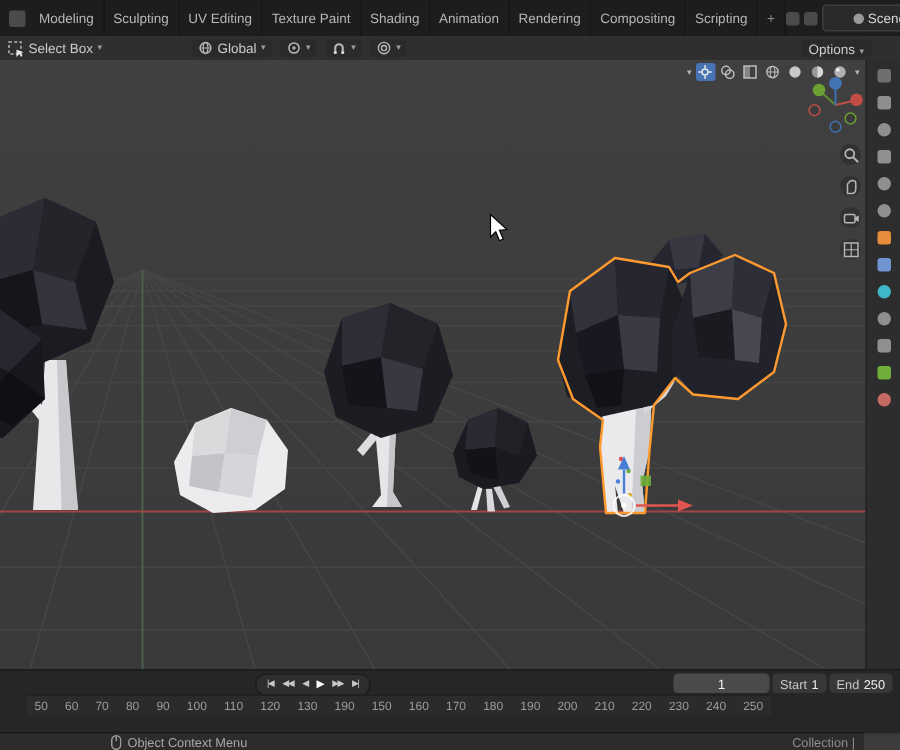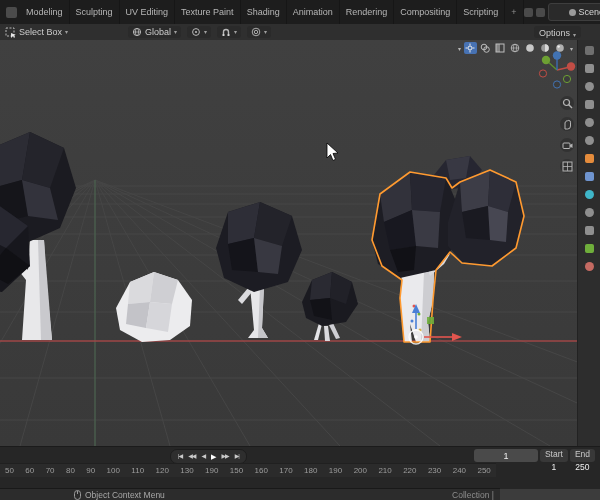--- a/index.html
+++ b/index.html
@@ -57,28 +57,28 @@
   .timeline{position:absolute;top:446px;left:0;width:600px;height:42px;background:#262626;
             border-top:1px solid #1b1b1b;}
   .playbar{position:absolute;top:2px;left:170px;height:13px;display:flex;align-items:center;
            background:#2e2e2e;border:1px solid #1d1d1d;border-radius:7px;padding:0 4px;}
   .pb-btn{font-size:6px;color:#c9c9c9;padding:0 3px;line-height:13px;letter-spacing:-1px;}
   .pb-btn.play{color:#ffffff;font-size:7px;}
   .frame-fields{position:absolute;top:2px;right:5px;display:flex;align-items:center;gap:2px;}
   .cur-frame{width:64px;height:13px;background:#4a4a4a;border-radius:3px;color:#f0f0f0;
              font-size:9px;display:flex;align-items:center;justify-content:center;}
   .se-chip{height:13px;background:#383838;border-radius:3px;color:#c9c9c9;font-size:8.5px;
-           display:flex;align-items:center;gap:3px;padding:0 5px;flex-direction:column;}
+           display:flex;align-items:center;gap:3px;padding:0 5px;}
   .se-val{color:#efefef;}
-  .ruler{position:absolute;top:16px;left:0;width:496px;height:14px;background:#2b2b2b;
+  .ruler{position:absolute;top:16px;left:18px;width:496px;height:14px;background:#2b2b2b;
          border-top:1px solid #202020;display:flex;justify-content:space-between;
          align-items:center;padding:0 5px;box-sizing:border-box;}
   .tick{font-size:8px;color:#9c9c9c;}
   
-  .statusbar{position:absolute;top:488px;left:0;width:500px;height:12px;background:#2c2c2c;
+  .statusbar{position:absolute;top:488px;left:0;width:576px;height:12px;background:#2c2c2c;
              border-top:1px solid #191919;display:flex;align-items:flex-end;font-size:8.5px;
              color:#a8a8a8;padding:0 6px;box-sizing:border-box;gap:10px;}
   .sb-left{display:flex;align-items:center;gap:4px;margin-left:68px;}
   .sb-right{margin-left:auto;color:#8d8d8d;}
 </style>
 </head>
 <body>
 
 <div class="app">
 

